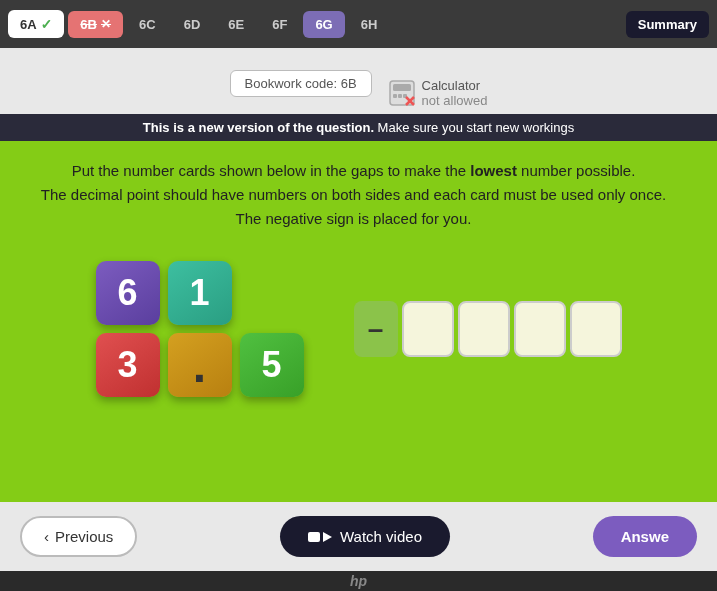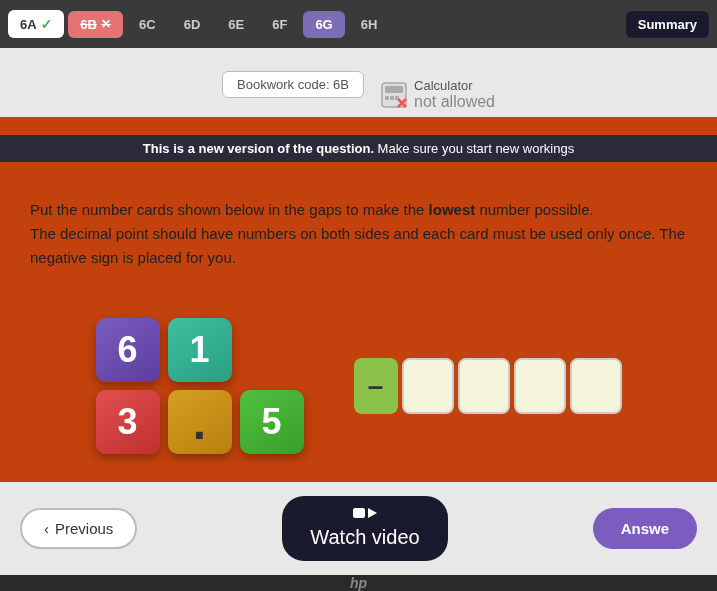--- a/index.html
+++ b/index.html
@@ -60,25 +60,24 @@
       color: #4caf50;
       font-size: 14px;
     }
     .cross-mark {
       color: #fff;
       font-size: 12px;
     }
 
     
     .main-content {
-      background: #c2410c;
+      background: #84cc16;
       flex: 1;
       display: flex;
       flex-direction: column;
-      gap: 18px;
     }
 
     
     .bookwork-bar {
       display: flex;
       align-items: center;
       justify-content: center;
       padding: 10px 0 6px 0;
       gap: 16px;
       background: #e8e8e8;
@@ -108,21 +107,22 @@
       padding: 6px 12px;
       font-size: 13px;
     }
     .new-version-banner span.bold {
       font-weight: bold;
       margin-top: 28px;
     }
 
     
     .question-area {
-      padding: 18px 30px 10px 30px;
+      padding: 18px 40px 10px 30px;
+      text-align: center;
       font-size: 15px;
       color: #222;
       line-height: 1.6;
     }
     .question-area .bold {
       font-weight: bold;
     }
 
     
     .cards-section {
@@ -204,27 +204,26 @@
       color: #333;
       display: flex;
       align-items: center;
       gap: 6px;
     }
     .btn-watch {
       background: #1a1a2e;
       border: none;
       border-radius: 22px;
       padding: 12px 28px;
-      font-size: 20px;
+      font-size: 15px;
       cursor: pointer;
       color: #fff;
       display: flex;
       align-items: center;
       gap: 8px;
-      flex-direction: column;
     }
     .btn-answer {
       background: #7c5cbf;
       border: none;
       border-radius: 22px;
       padding: 12px 28px;
       font-size: 15px;
       cursor: pointer;
       color: #fff;
       font-weight: bold;
@@ -277,21 +276,21 @@
         <rect x="5" y="5" width="18" height="7" rx="1.5" fill="#aaa"></rect>
         <rect x="5" y="15" width="4" height="4" rx="1" fill="#aaa"></rect>
         <rect x="10" y="15" width="4" height="4" rx="1" fill="#aaa"></rect>
         <rect x="15" y="15" width="4" height="4" rx="1" fill="#aaa"></rect>
 
         <line x1="18" y1="18" x2="26" y2="26" stroke="#e55" stroke-width="2.5"></line>
         <line x1="26" y1="18" x2="18" y2="26" stroke="#e55" stroke-width="2.5"></line>
       </svg>
       <div>
         <div style="font-size:13px; color:#555;">Calculator</div>
-        <div style="font-size:16px; color:#888;">not allowed</div>
+        <div style="font-size:13px; color:#888;">not allowed</div>
       </div>
     </div>
   </div>
 
   <div class="new-version-banner">
     <span class="bold">This is a new version of the question.</span><span> Make sure you start new workings</span>
   </div>
 
   <div class="question-area">
     <p>Put the number cards shown below in the gaps to make the <span class="bold">lowest</span> number possible.</p>

